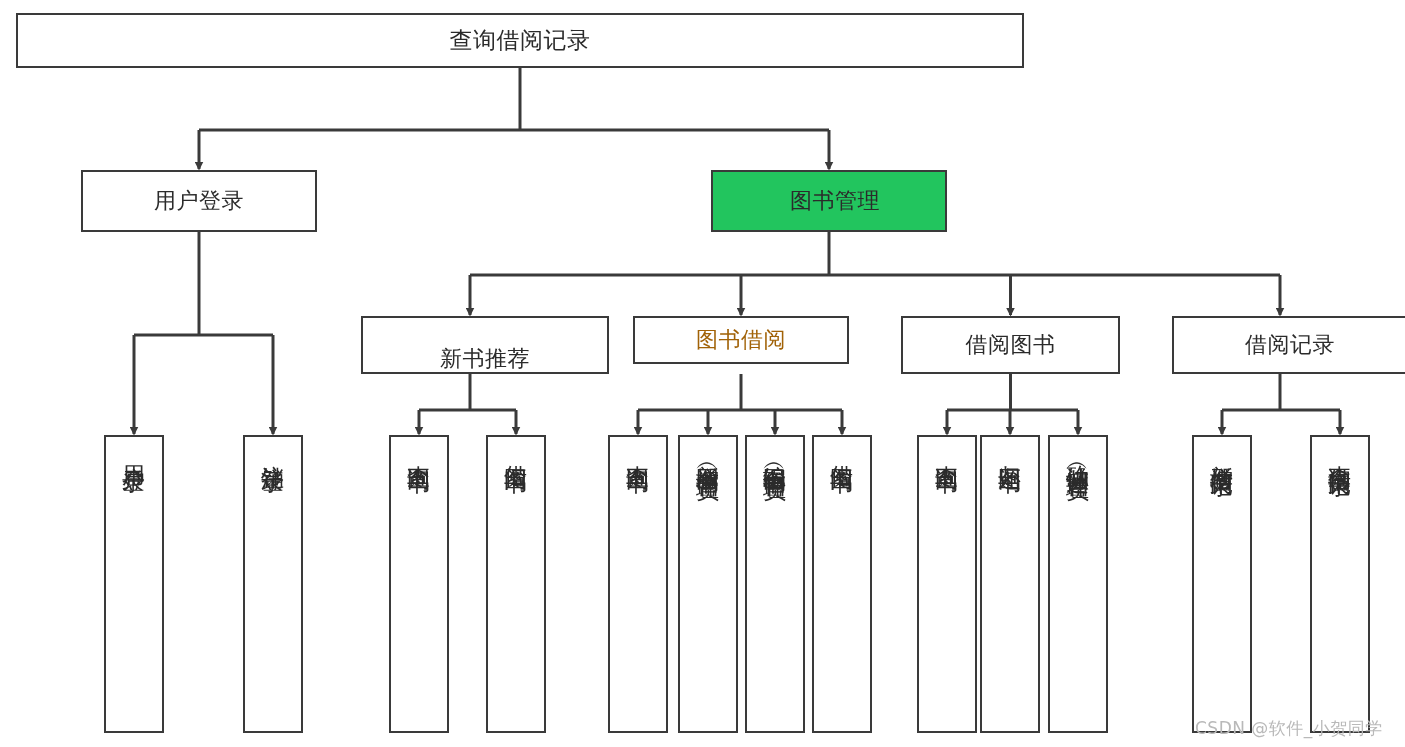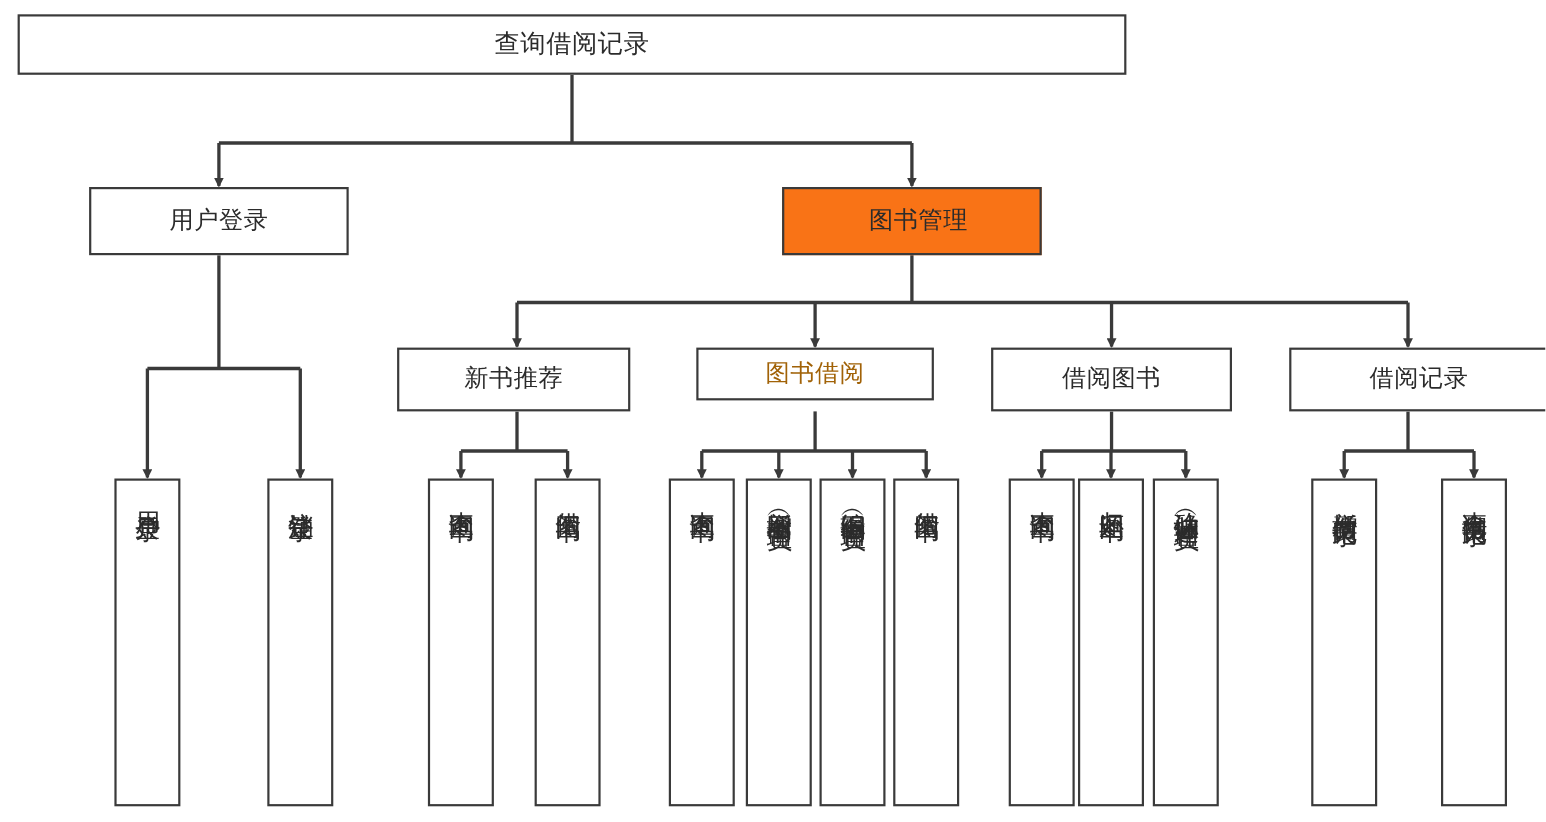--- a/index.html
+++ b/index.html
@@ -124,25 +124,25 @@
   <div class="node horizontal" style="left: 81px; top: 170px; width: 236px; height: 62px; border-color: rgb(58, 58, 58); background: rgb(255, 255, 255); color: rgb(43, 43, 43);">
     <span class="node-label">用户登录</span>
   </div>
   <div class="node vertical" style="left: 104px; top: 435px; width: 60px; height: 298px; border-color: rgb(58, 58, 58); background: rgb(255, 255, 255); color: rgb(43, 43, 43);">
     <span class="node-label">用户登录</span>
   </div>
   <div class="node vertical" style="left: 243px; top: 435px; width: 60px; height: 298px; border-color: rgb(58, 58, 58); background: rgb(255, 255, 255); color: rgb(43, 43, 43);">
     <span class="node-label">注销登录</span>
   </div>
 
-  <div class="node horizontal" style="left: 711px; top: 170px; width: 236px; height: 62px; border-color: rgb(58, 58, 58); background: #f97316; color: rgb(43, 43, 43); padding-left: 12px;">
+  <div class="node horizontal" style="left: 711px; top: 170px; width: 236px; height: 62px; border-color: rgb(58, 58, 58); background: #22c55e; color: rgb(43, 43, 43); padding-left: 12px;">
     <span class="node-label">图书管理</span>
   </div>
 
-  <div class="node horizontal" style="left: 361px; top: 316px; width: 212px; height: 58px; border-color: rgb(58, 58, 58); background: rgb(255, 255, 255); color: rgb(43, 43, 43);">
+  <div class="node horizontal" style="left: 361px; top: 316px; width: 248px; height: 58px; border-color: rgb(58, 58, 58); background: rgb(255, 255, 255); color: rgb(43, 43, 43); align-items: flex-end;">
     <span class="node-label">新书推荐</span>
   </div>
   <div class="node vertical" style="left: 389px; top: 435px; width: 60px; height: 298px; border-color: rgb(58, 58, 58); background: rgb(255, 255, 255); color: rgb(43, 43, 43);">
     <span class="node-label">查询图书</span>
   </div>
   <div class="node vertical" style="left: 486px; top: 435px; width: 60px; height: 298px; border-color: rgb(58, 58, 58); background: rgb(255, 255, 255); color: rgb(43, 43, 43);">
     <span class="node-label">借阅图书</span>
   </div>
 
   <div class="node horizontal" style="left: 633px; top: 316px; width: 216px; height: 48px; border-color: rgb(58, 58, 58); background: rgb(255, 255, 255); color: #a16207;">
@@ -177,13 +177,14 @@
   <div class="node horizontal" style="left: 1172px; top: 316px; width: 236px; height: 58px; border-color: rgb(58, 58, 58); background: rgb(255, 255, 255); color: rgb(43, 43, 43);">
     <span class="node-label">借阅记录</span>
   </div>
   <div class="node vertical" style="left: 1192px; top: 435px; width: 60px; height: 298px; border-color: rgb(58, 58, 58); background: rgb(255, 255, 255); color: rgb(43, 43, 43);">
     <span class="node-label">新增借阅记录</span>
   </div>
   <div class="node vertical" style="left: 1310px; top: 435px; width: 60px; height: 298px; border-color: rgb(58, 58, 58); background: rgb(255, 255, 255); color: rgb(43, 43, 43);">
     <span class="node-label">查询借阅记录</span>
   </div>
 
+  <div class="watermark" style="left: 1195px; top: 717px; color: rgb(185, 185, 185);">CSDN @软件_小贺同学</div>
 </div>
 
 </body></html>

